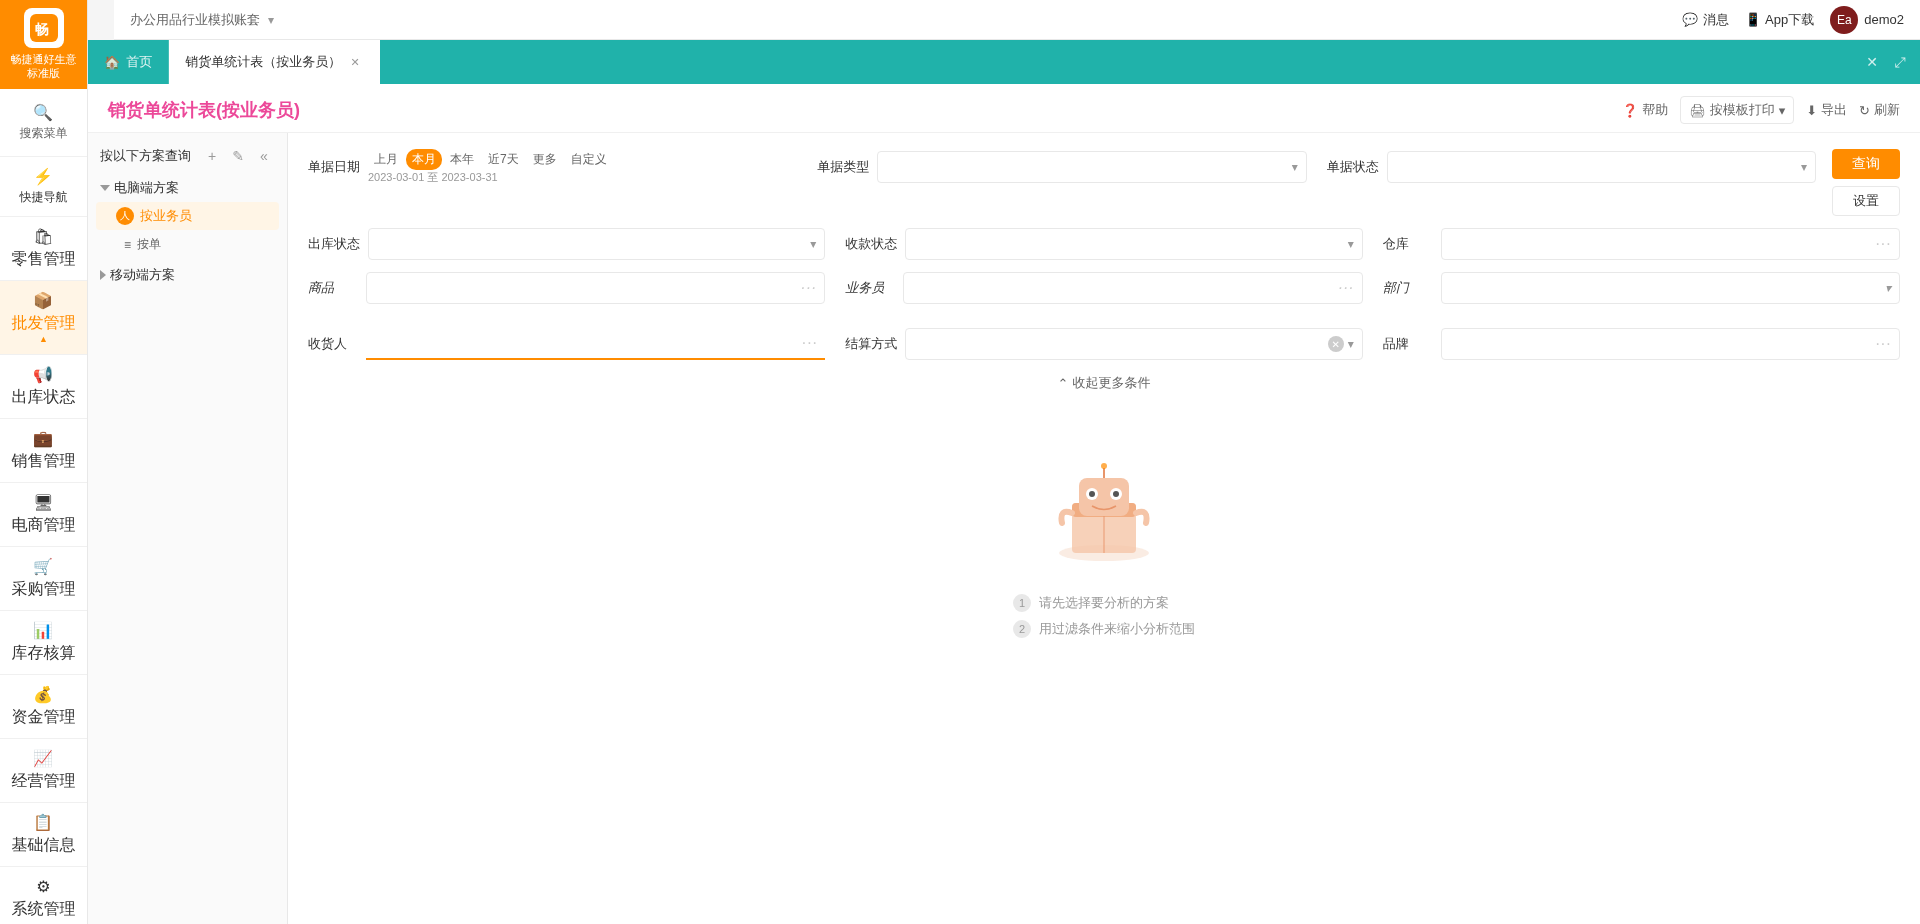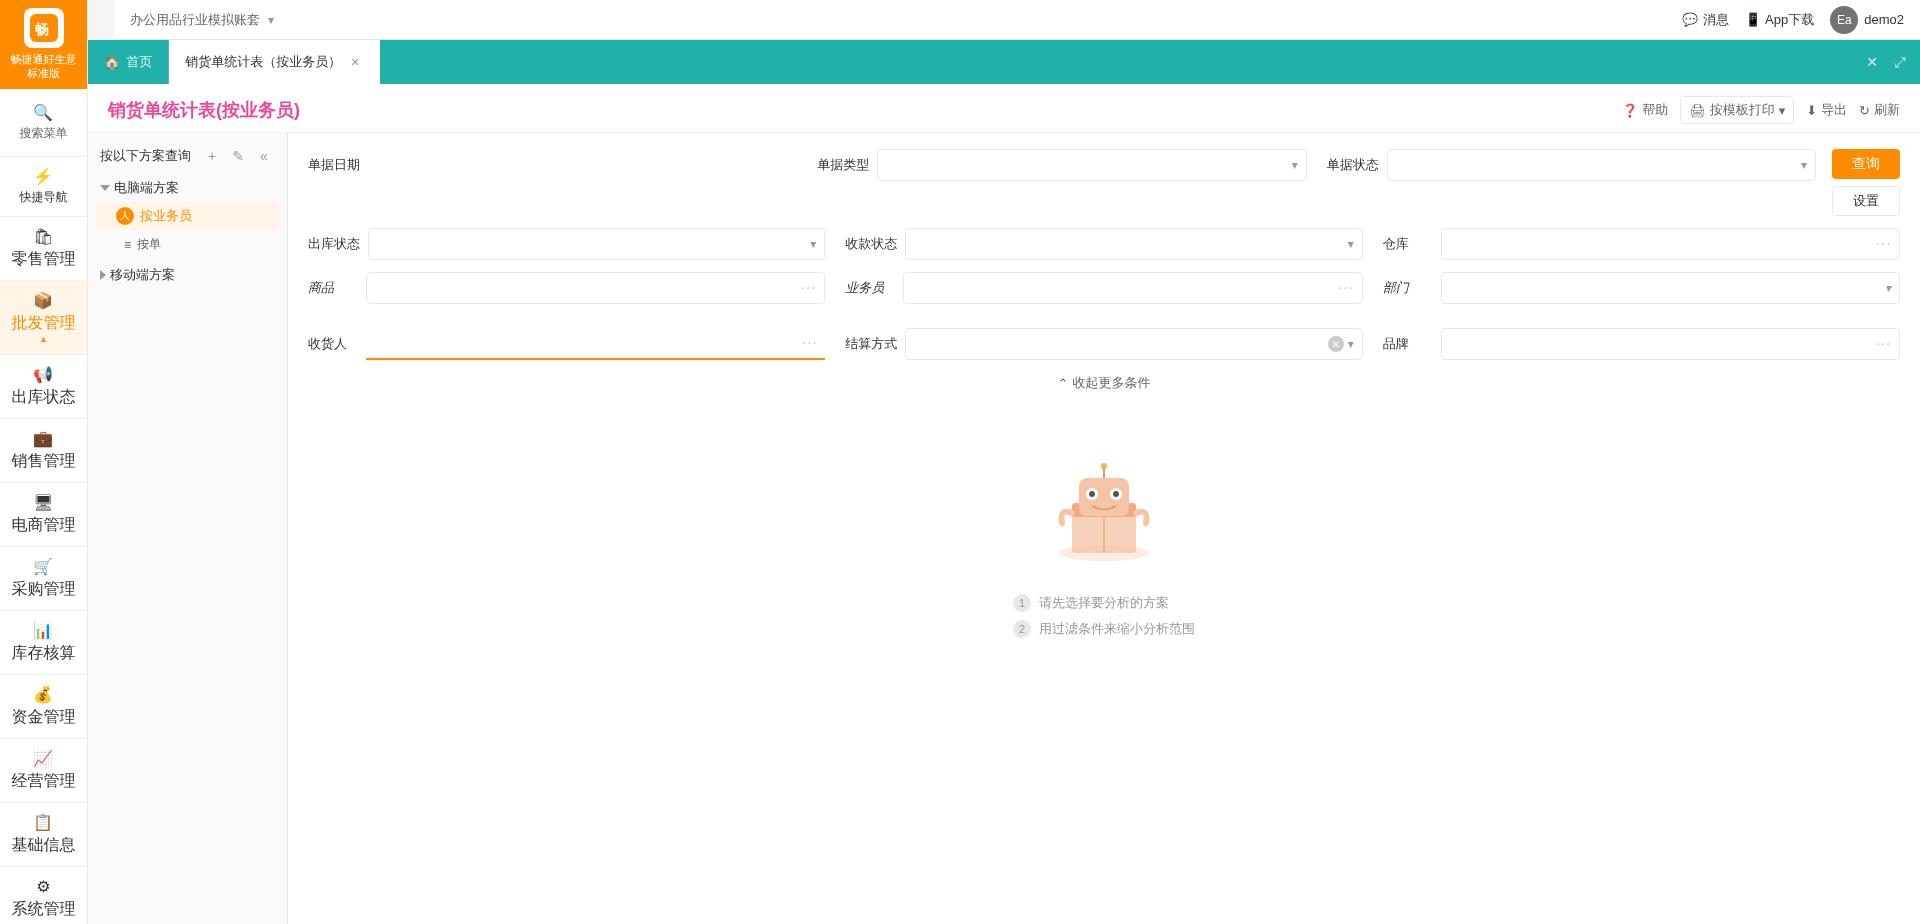--- a/index.html
+++ b/index.html
@@ -24,21 +24,21 @@
     
     .main { flex: 1; display: flex; flex-direction: column; overflow: hidden; }
 
     
     .top-header { height: 40px; background: #fff; display: flex; align-items: center; justify-content: space-between; padding: 0 16px; border-bottom: 1px solid #e8e8e8; flex-shrink: 0; margin-left: 26px; }
     .top-header-left { display: flex; align-items: center; gap: 8px; }
     .breadcrumb-text { font-size: 13px; color: #666; }
     .breadcrumb-arrow { color: #999; font-size: 12px; }
     .top-header-right { display: flex; align-items: center; gap: 16px; }
     .header-action { display: flex; align-items: center; gap: 4px; cursor: pointer; color: #333; font-size: 13px; }
-    .user-avatar { width: 28px; height: 28px; border-radius: 50%; background: #737373; display: flex; align-items: center; justify-content: center; color: #fff; font-size: 12px; overflow: hidden; }
+    .user-avatar { width: 28px; height: 28px; border-radius: 50%; background: #7f1d1d; display: flex; align-items: center; justify-content: center; color: #fff; font-size: 12px; overflow: hidden; }
 
     
     .tab-bar { height: 44px; background: #20b2aa; display: flex; align-items: stretch; flex-shrink: 0; }
     .tab-item { display: flex; align-items: center; padding: 0 16px; cursor: pointer; color: #fff; font-size: 13px; gap: 6px; opacity: 0.85; border-right: 1px solid rgba(255,255,255,0.2); }
     .tab-item.active { background: #fff; color: #333; opacity: 1; border-bottom: none; }
     .tab-close { width: 16px; height: 16px; display: flex; align-items: center; justify-content: center; border-radius: 50%; font-size: 11px; color: #999; }
     .tab-bar-spacer { flex: 1; }
     .tab-bar-actions { display: flex; align-items: center; padding: 0 8px; gap: 4px; }
     .tab-bar-btn { width: 24px; height: 24px; display: flex; align-items: center; justify-content: center; color: rgba(255,255,255,0.8); cursor: pointer; font-size: 14px; }
 
@@ -290,20 +290,31 @@
         </div>
       </div>
 
       <div class="right-panel">
 
         <div class="filter-row-wrapper">
           <div class="filter-cols">
 
             <div class="filter-item">
               <span class="filter-label">单据日期</span>
+              <div class="date-filter">
+                <div class="date-tabs-row">
+                  <div class="date-tab">上月</div>
+                  <div class="date-tab active">本月</div>
+                  <div class="date-tab">本年</div>
+                  <div class="date-tab">近7天</div>
+                  <div class="date-tab">更多</div>
+                  <div class="date-tab">自定义</div>
+                </div>
+                <div class="date-range">2023-03-01 至 2023-03-31</div>
+              </div>
             </div>
 
             <div class="filter-item">
               <span class="filter-label">单据类型</span>
               <div class="filter-input">
                 <span></span>
                 <span class="filter-chevron">▾</span>
               </div>
             </div>
 

